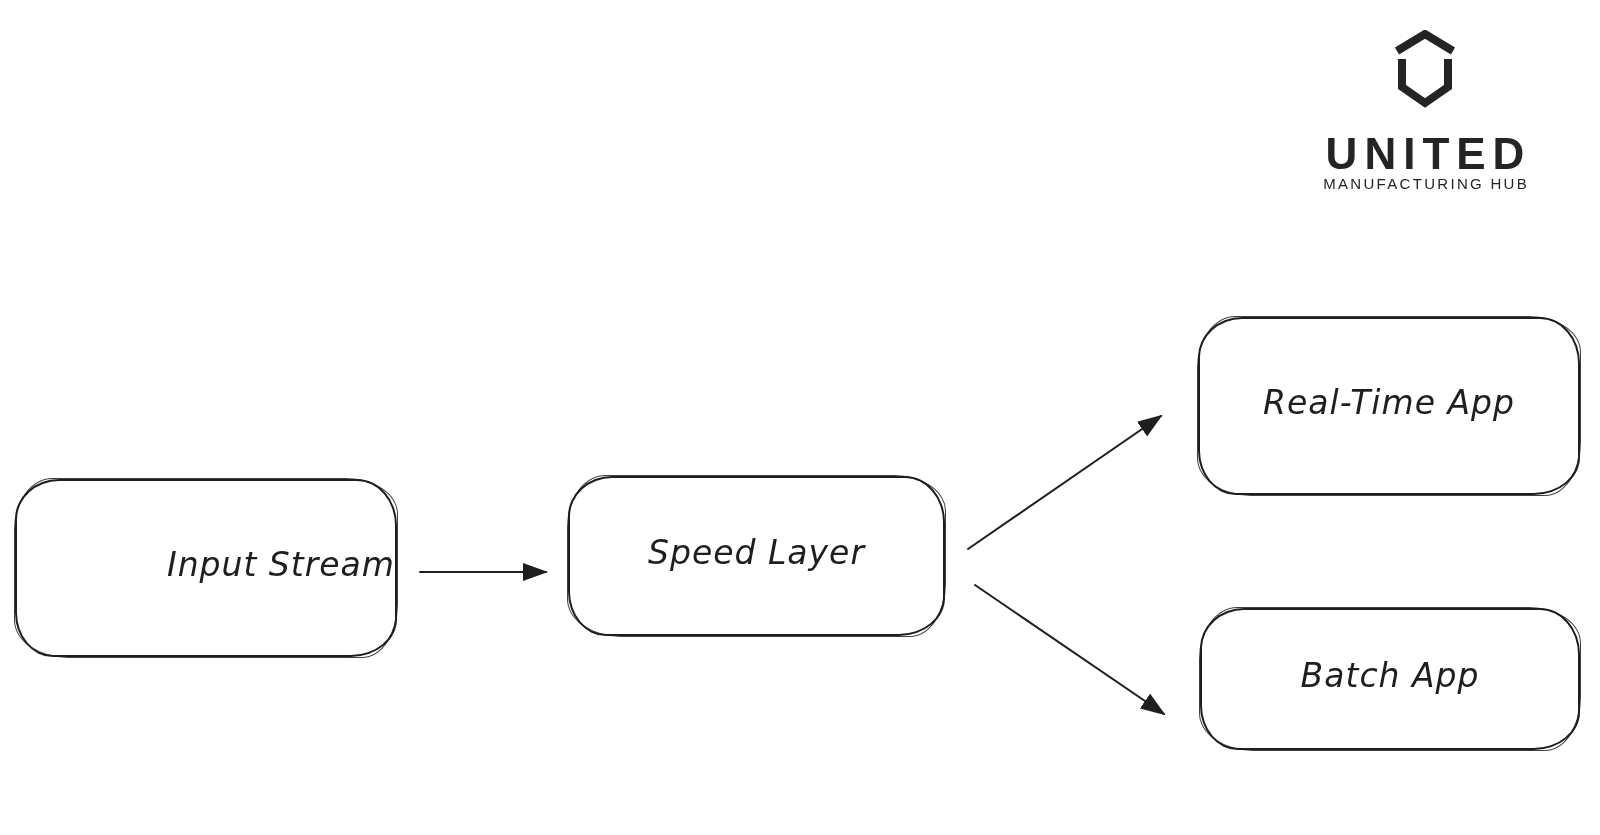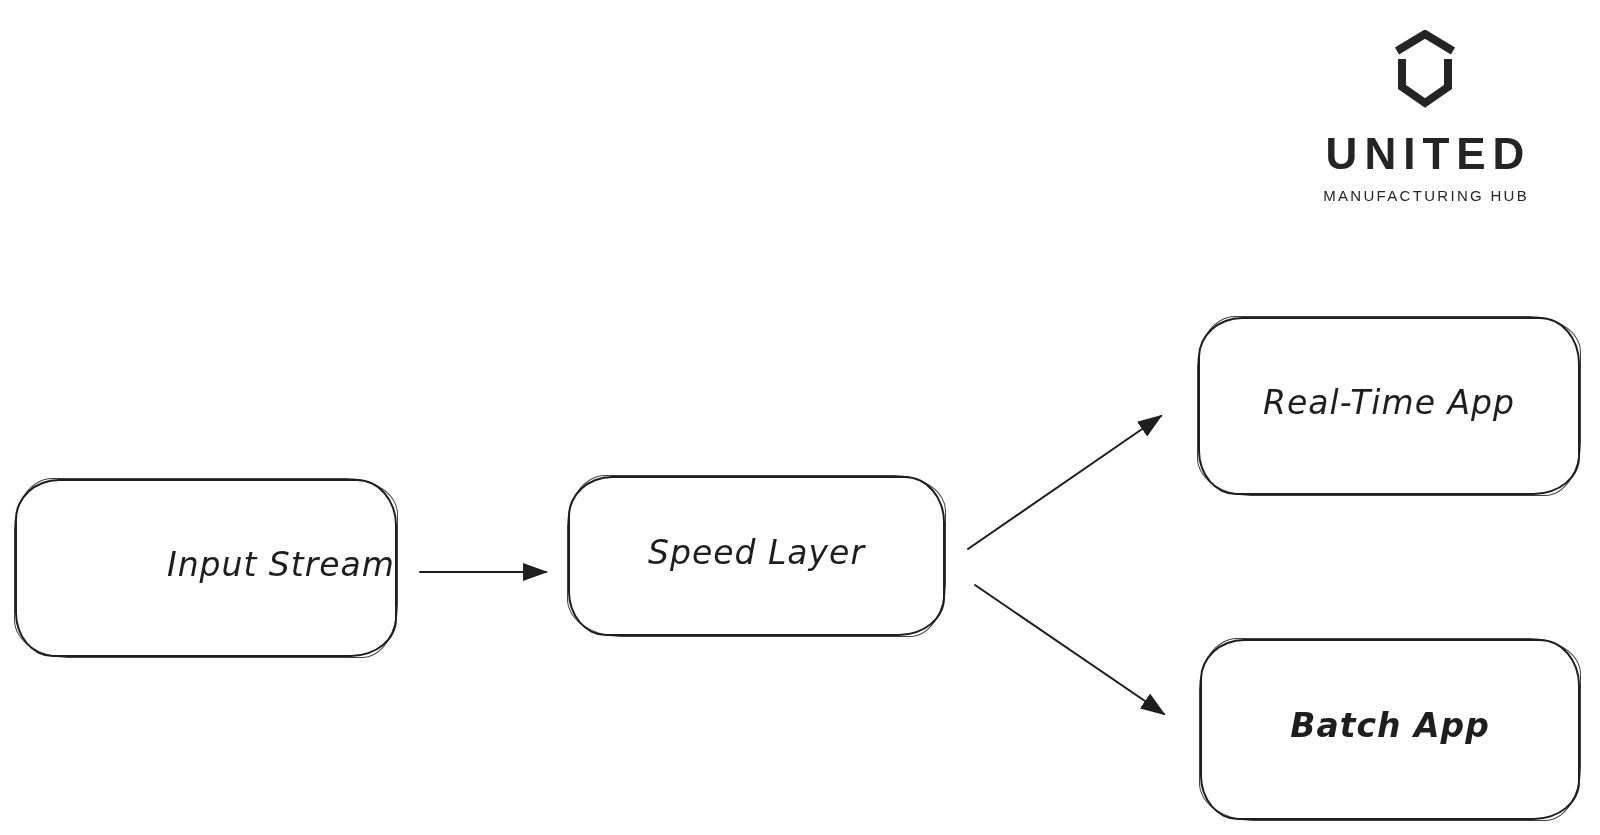--- a/index.html
+++ b/index.html
@@ -57,21 +57,21 @@
     font-size: 33px;
     letter-spacing: 1px;
     color: #1e1e1e;
     white-space: nowrap;
     transform: translateY(-4px);
   }
 
   .node-input-stream { left: 15px;   top: 479px; width: 382px; height: 178px; justify-content: flex-end; }
   .node-speed-layer  { left: 568px;  top: 476px; width: 377px; height: 160px; }
   .node-real-time    { left: 1198px; top: 317px; width: 382px; height: 178px; }
-  .node-batch        { left: 1200px; top: 639px; width: 380px; height: 181px; font-weight: bold; }
+  .node-batch        { left: 1200px; top: 608px; width: 380px; height: 142px; }
 
   
   .logo {
     position: absolute;
     left: 1290px;
     top: 30px;
     width: 270px;
     display: flex;
     flex-direction: column;
     align-items: center;
@@ -98,21 +98,20 @@
     margin-right: -7px; 
     color: #242424;
   }
   .logo-subtitle {
     font-family: "Liberation Sans", sans-serif;
     font-weight: 400;
     font-size: 15px;
     line-height: 1;
     letter-spacing: 2.3px;
     margin-right: -2.3px;
-    margin-top: 12px;
     color: #242424;
   }
 </style>
 </head>
 <body>
 
 <div class="canvas">
 
   <svg class="edges" viewBox="0 0 1600 835" xmlns="http://www.w3.org/2000/svg">
     <defs>

